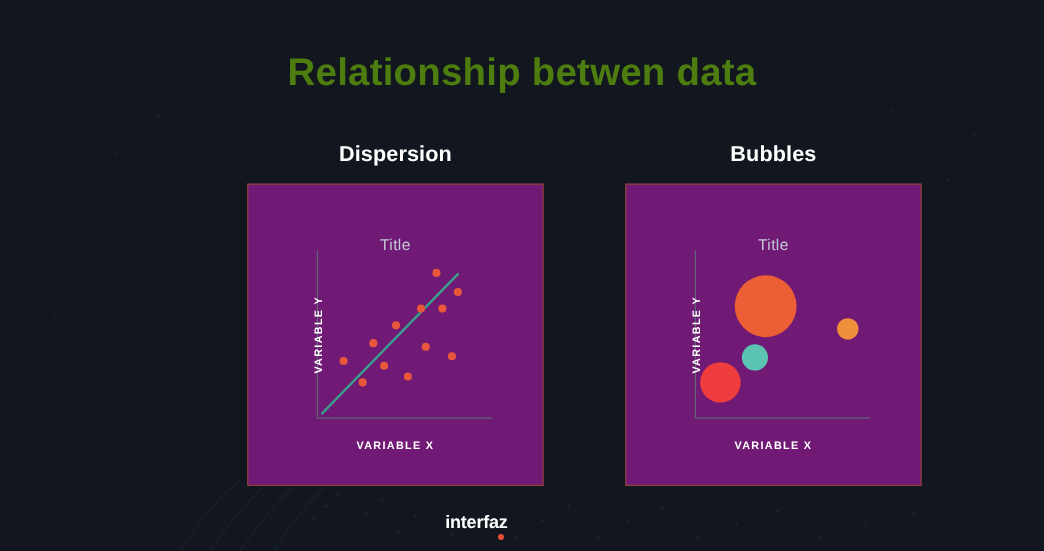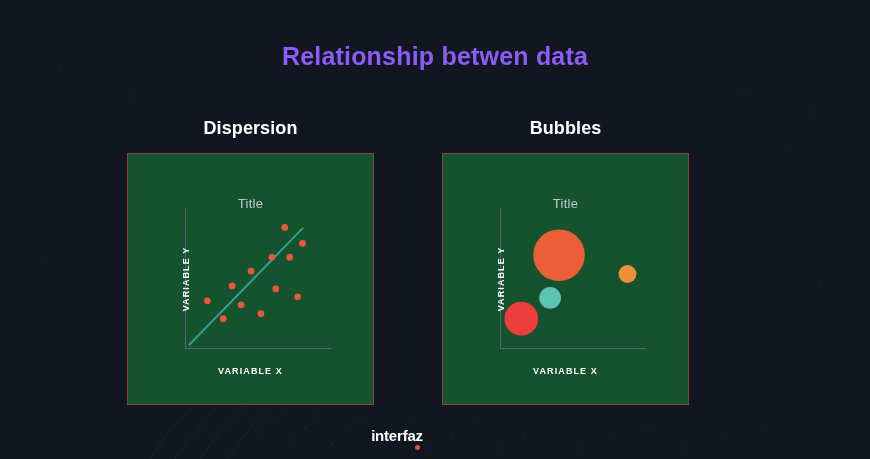--- a/index.html
+++ b/index.html
@@ -24,39 +24,38 @@
     z-index: 0;
   }
 
   
   #page-title {
     position: absolute;
     top: 42px;
     left: 0;
     width: 870px;
     text-align: center;
-    color: #8b5cf6;
-    font-size: 25px;
+    color: #4d7c0f;
+    font-size: 32px;
     font-weight: bold;
     letter-spacing: 0.2px;
     z-index: 3;
   }
 
   
   #panels {
     position: absolute;
     top: 118px;
     left: 0;
     width: 768px;
     height: 300px;
     display: flex;
-    justify-content: center;
+    justify-content: flex-end;
     gap: 68px;
     z-index: 2;
-    margin-left: 24px;
   }
 
   .panel {
     width: 247px;
     display: flex;
     flex-direction: column;
     align-items: center;
   }
 
   .panel-heading {
@@ -64,21 +63,21 @@
     font-size: 18px;
     font-weight: bold;
     letter-spacing: 0.1px;
     margin-bottom: 14px;
   }
 
   .chart-frame {
     width: 247px;
     height: 252px;
     border: 1px solid #8c4334;
-    background: #14532d;
+    background: #701a75;
     position: relative;
     overflow: hidden;
   }
 
   .chart-svg {
     position: absolute;
     inset: 0;
     width: 100%;
     height: 100%;
     display: block;

